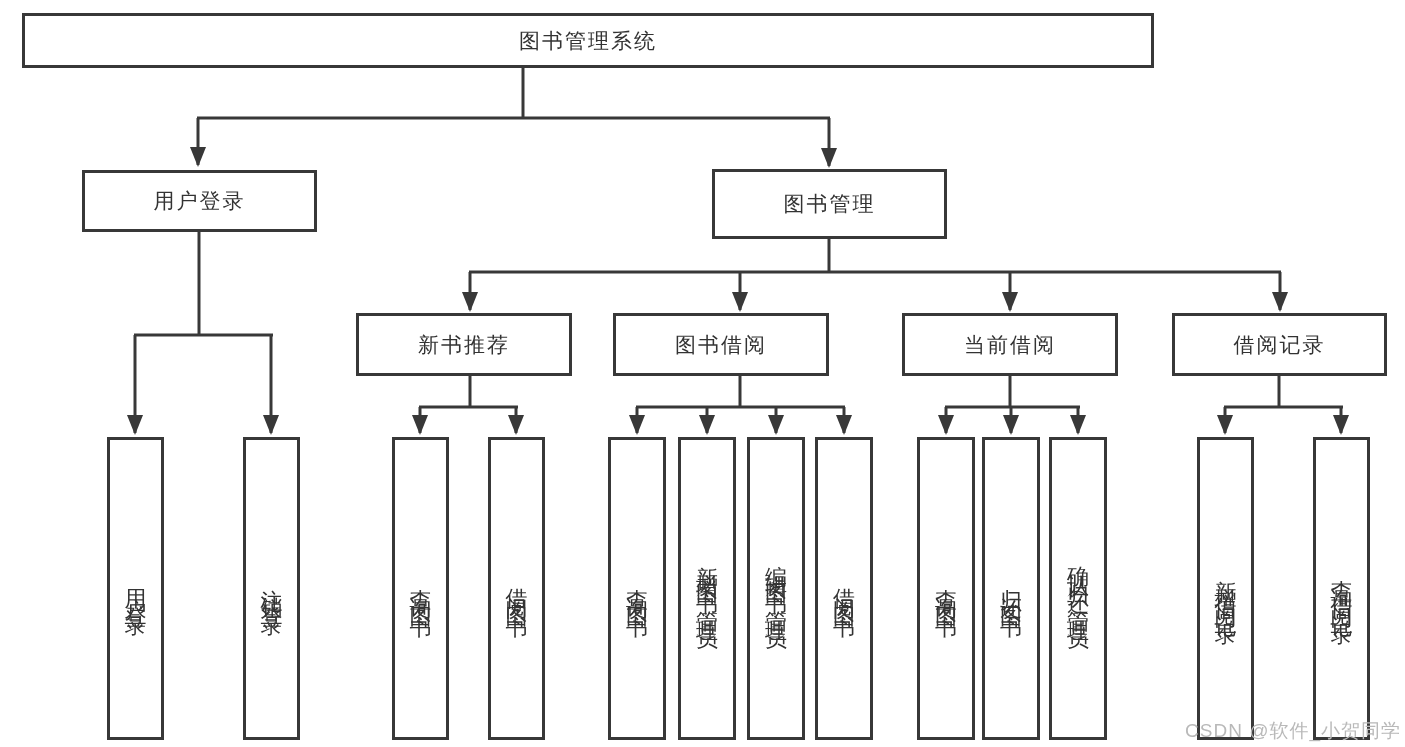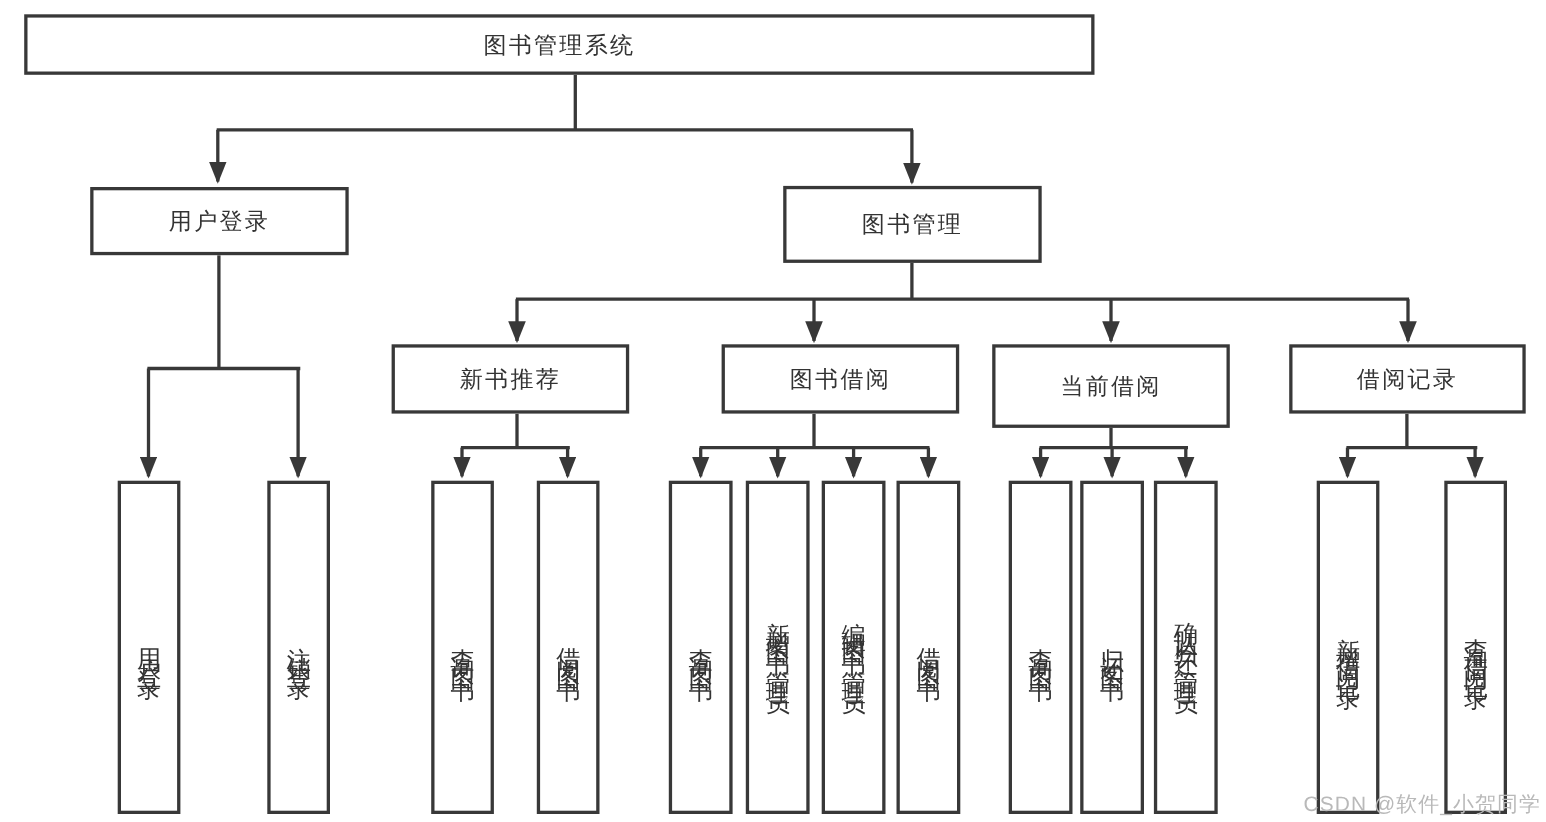--- a/index.html
+++ b/index.html
@@ -103,28 +103,28 @@
       <path d="M1011 407 V433" marker-end="url(#ah)"></path>
       <path d="M1078 407 V433" marker-end="url(#ah)"></path>
 
       <path d="M1279 376 V407"></path>
       <path d="M1224 407 H1343"></path>
       <path d="M1225 407 V433" marker-end="url(#ah)"></path>
       <path d="M1341 407 V433" marker-end="url(#ah)"></path>
     </g>
   </svg>
 
-  <div class="node h" style="left:22px; top:13px; width:973px; height:55px;">图书管理系统</div>
+  <div class="node h" style="left:22px; top:13px; width:1132px; height:55px;">图书管理系统</div>
 
   <div class="node h" style="left:82px; top:170px; width:235px; height:62px;">用户登录</div>
   <div class="node h" style="left:712px; top:169px; width:235px; height:70px;">图书管理</div>
 
   <div class="node h" style="left:356px; top:313px; width:216px; height:63px;">新书推荐</div>
-  <div class="node h" style="left:656px; top:313px; width:216px; height:63px;">图书借阅</div>
-  <div class="node h" style="left:902px; top:313px; width:216px; height:76px;">当前借阅</div>
+  <div class="node h" style="left:613px; top:313px; width:216px; height:63px;">图书借阅</div>
+  <div class="node h" style="left:902px; top:313px; width:216px; height:63px;">当前借阅</div>
   <div class="node h" style="left:1172px; top:313px; width:215px; height:63px;">借阅记录</div>
 
   <div class="node v" style="left:107px; top:437px; width:57px; height:303px;">用户登录</div>
   <div class="node v" style="left:243px; top:437px; width:57px; height:303px;">注销登录</div>
 
   <div class="node v" style="left:392px; top:437px; width:57px; height:303px;">查询图书</div>
   <div class="node v" style="left:488px; top:437px; width:57px; height:303px;">借阅图书</div>
 
   <div class="node v" style="left:608px; top:437px; width:58px; height:303px;">查询图书</div>
   <div class="node v" style="left:678px; top:437px; width:58px; height:303px;">新增图书（管理员）</div>

